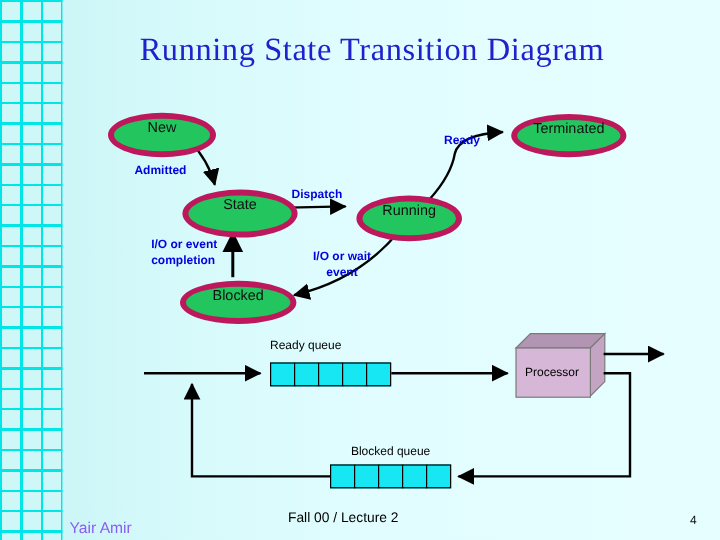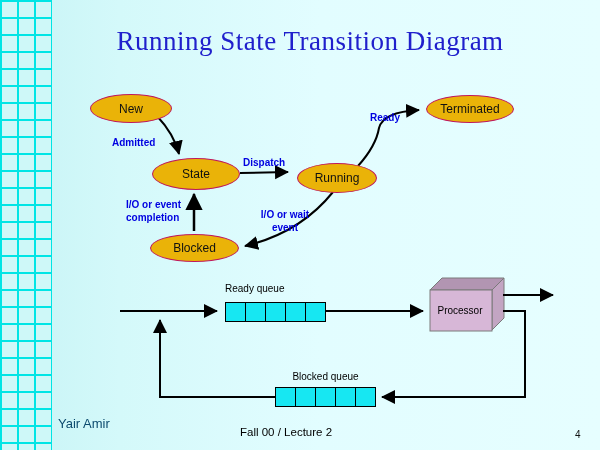--- a/index.html
+++ b/index.html
@@ -15,22 +15,22 @@
     background-image:
       repeating-linear-gradient(90deg,#00e5e5 0 2px,transparent 2px 17px),
       repeating-linear-gradient(180deg,#00e5e5 0 2px,transparent 2px 17px);
   }
   .title{
     position:absolute;left:20px;right:0;top:26px;text-align:center;
     font-family:"Liberation Serif",serif;font-size:27px;font-weight:400;
     color:#2020cc;letter-spacing:.5px;white-space:nowrap;
   }
   .state{
-    position:absolute;border:1px solid #be185d;border-radius:50%;
-    background:#eab308;display:flex;align-items:center;justify-content:center;
+    position:absolute;border:5px solid #be185d;border-radius:50%;
+    background:#22c55e;display:flex;align-items:flex-start;justify-content:center;
     font-size:12px;color:#111;
   }
   .st-new{left:90px;top:94px;width:80px;height:27px;}
   .st-terminated{left:426px;top:95px;width:86px;height:26px;}
   .st-ready{left:152px;top:158px;width:86px;height:30px;}
   .st-running{left:297px;top:163px;width:78px;height:28px;}
   .st-blocked{left:150px;top:234px;width:87px;height:26px;}
   .tlabel{
     position:absolute;font-size:10px;font-weight:700;color:#0000e0;line-height:1.25;
   }
@@ -48,21 +48,21 @@
   .queue-cell{
     width:19px;height:18px;background:#17e7f2;border:1px solid #000;
   }
   .queue-cell + .queue-cell{margin-left:-1px;}
   .processor-label{
     position:absolute;left:430px;top:290px;width:60px;height:41px;
     display:flex;align-items:center;justify-content:center;
     font-size:10px;color:#000;
   }
   .overlay{position:absolute;left:0;top:0;width:600px;height:450px;pointer-events:none;}
-  .footer-author{position:absolute;left:58px;top:416px;font-size:13px;color:#0c4a6e;}
+  .footer-author{position:absolute;left:58px;top:432px;font-size:13px;color:#8b5cf6;}
   .footer-course{position:absolute;left:240px;top:426px;font-size:11.5px;color:#000;}
   .footer-page{position:absolute;left:575px;top:429px;font-size:10px;color:#111;}
 </style>
 </head>
 <body>
 
 <div class="grid-strip"></div>
 
 <div class="title">Running State Transition Diagram</div>
 

